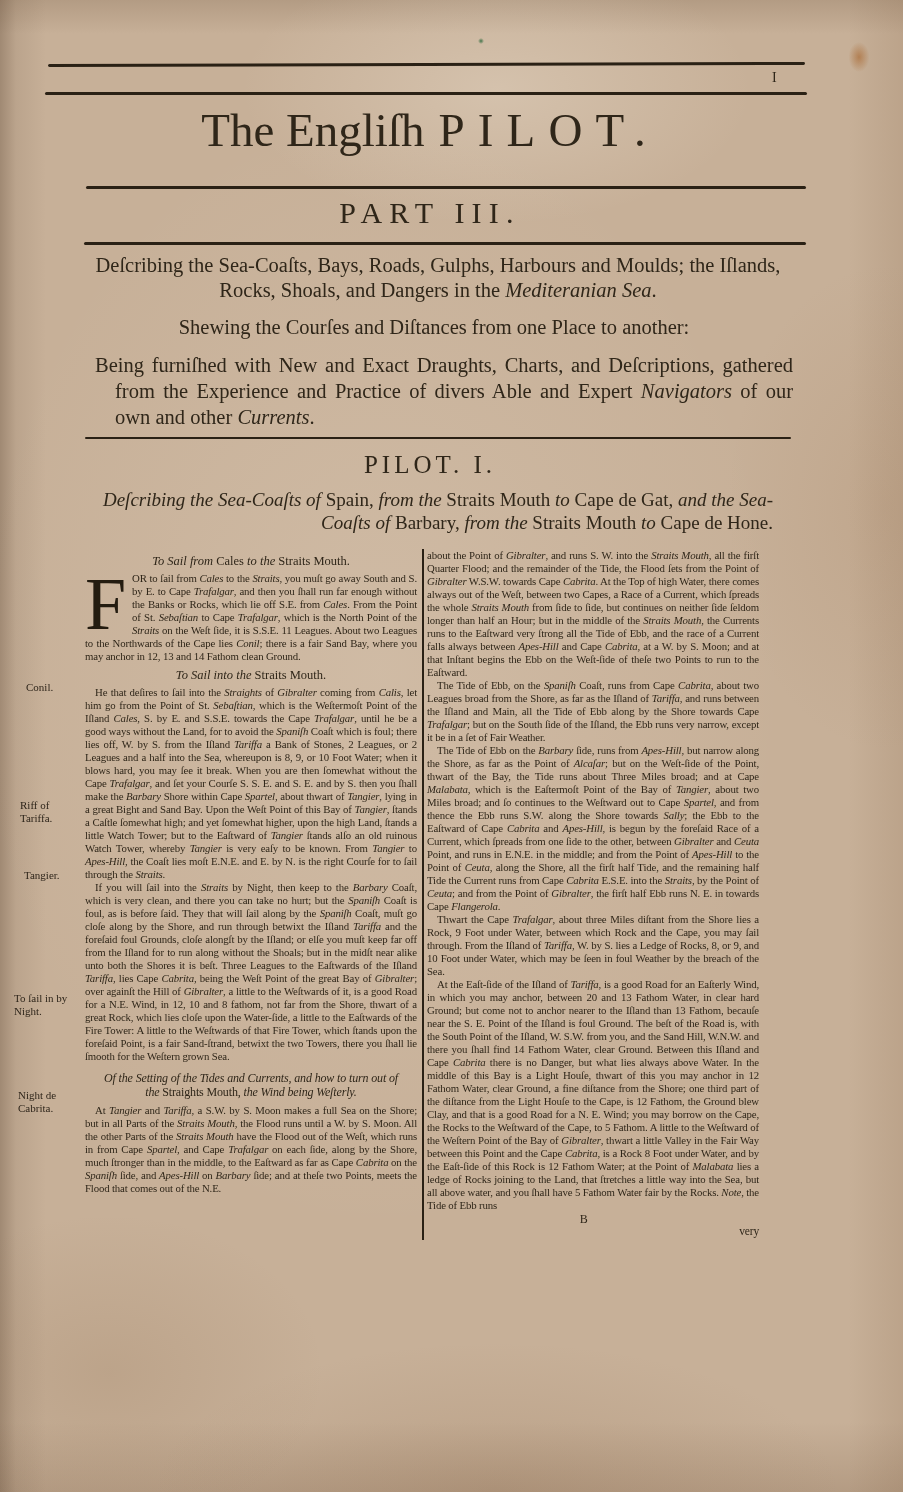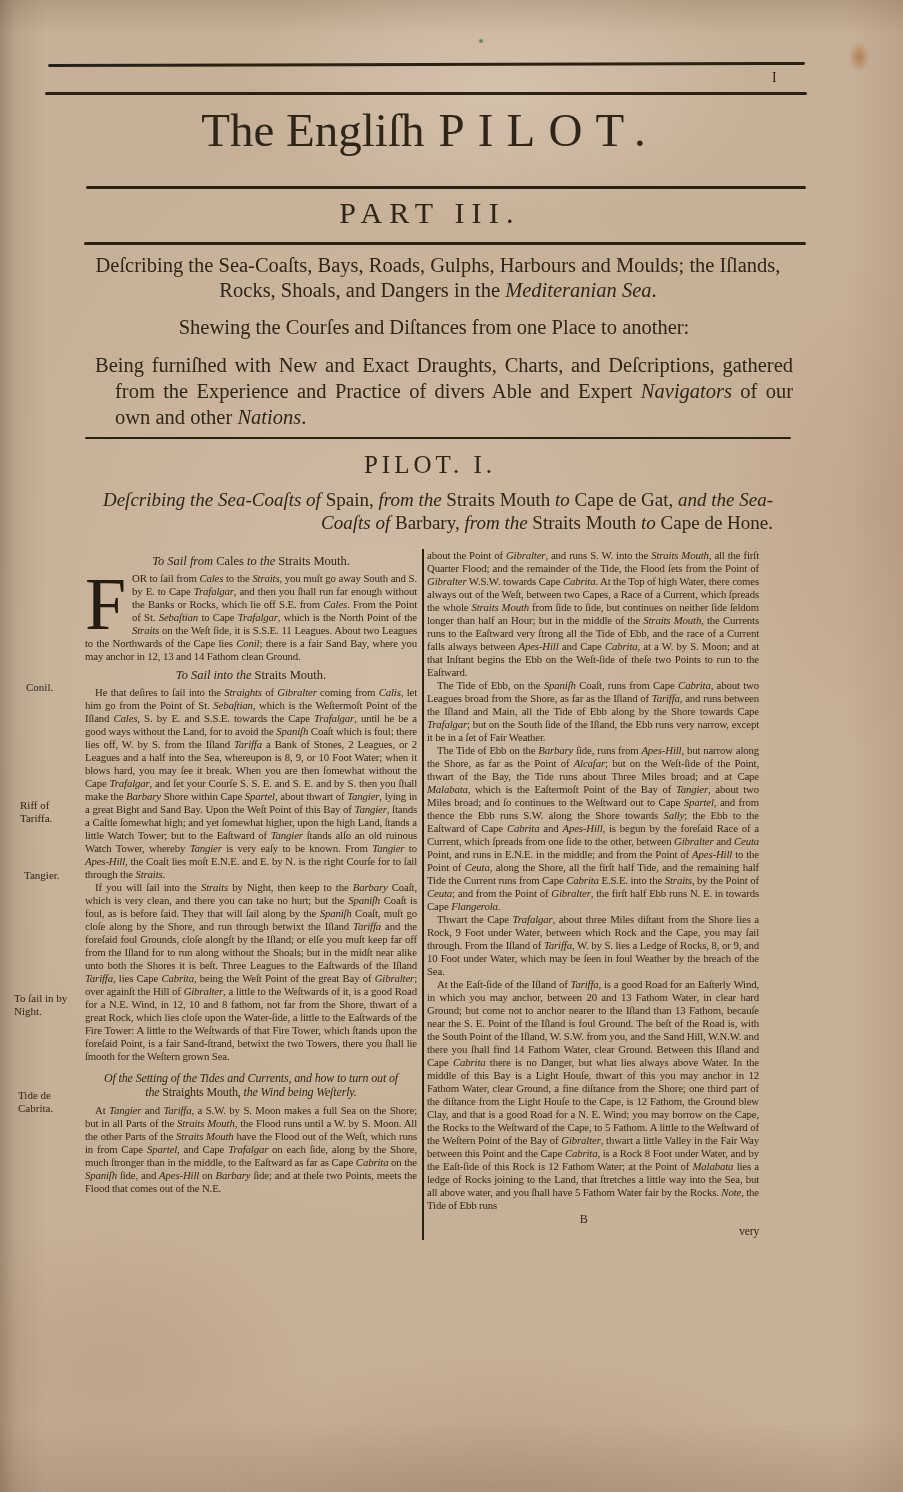--- a/index.html
+++ b/index.html
@@ -89,32 +89,32 @@
   <h1 class="title"><span>The Engliſh</span><span class="caps">PILOT.</span></h1>
 
   <div class="rule rule-3"></div>
 
   <h2 class="part">PART III.</h2>
 
   <div class="rule rule-4"></div>
 
   <p class="subtitle-1">Deſcribing the Sea-Coaſts, Bays, Roads, Gulphs, Harbours and Moulds; the Iſlands, Rocks, Shoals, and Dangers in the <i>Mediteranian Sea</i>.</p>
   <p class="subtitle-2">Shewing the Courſes and Diſtances from one Place to another:</p>
-  <p class="subtitle-3">Being furniſhed with New and Exact Draughts, Charts, and Deſcriptions, gathered from the Experience and Practice of divers Able and Expert <i>Navigators</i> of our own and other <i>Nations</i>.</p>
+  <p class="subtitle-3">Being furniſhed with New and Exact Draughts, Charts, and Deſcriptions, gathered from the Experience and Practice of divers Able and Expert <i>Navigators</i> of our own and other <i>Currents</i>.</p>
 
   <div class="rule rule-5"></div>
 
   <h3 class="chap">PILOT. I.</h3>
   <p class="chap-sub">Deſcribing the Sea-Coaſts of <i>Spain,</i> from the <i>Straits Mouth</i> to <i>Cape de Gat,</i> and the Sea-Coaſts of <i>Barbary,</i> from the <i>Straits Mouth</i> to <i>Cape de Hone.</i></p>
 
   <div class="margin-note mn-1">Conil.</div>
   <div class="margin-note mn-2">Riff of Tariffa.</div>
   <div class="margin-note mn-3">Tangier.</div>
   <div class="margin-note mn-4">To ſail in by Night.</div>
-  <div class="margin-note mn-5">Tide de Cabrita.</div>
+  <div class="margin-note mn-5">Night de Cabrita.</div>
 
   <div class="columns">
 
     <div class="col col-left">
       <h4 class="sec-head"><i>To Sail from</i> Cales <i>to the</i> Straits Mouth.</h4>
       <p class="body-p"><span class="dropcap">F</span><span>OR to ſail from <i>Cales</i> to the <i>Straits</i>, you muſt go away South and S. by E. to Cape <i>Trafalgar</i>, and then you ſhall run far enough without the Banks or Rocks, which lie off S.E. from <i>Cales</i>.  From the Point of St. <i>Sebaſtian</i> to Cape <i>Trafalgar</i>, which is the North Point of the <i>Straits</i> on the Weſt ſide, it is S.S.E. 11 Leagues.  About two Leagues to the Northwards of the Cape lies <i>Conil</i>; there is a fair Sand Bay, where you may anchor in 12, 13 and 14 Fathom clean Ground.</span></p>
       <h4 class="sec-head"><i>To Sail into the</i> Straits Mouth.</h4>
       <p class="body-p indent">He that deſires to ſail into the <i>Straights</i> of <i>Gibralter</i> coming from <i>Calis</i>, let him go from the Point of St. <i>Sebaſtian</i>, which is the Weſtermoſt Point of the Iſland <i>Cales</i>, S. by E. and S.S.E. towards the Cape <i>Trafalgar</i>, until he be a good ways without the Land, for to avoid the <i>Spaniſh</i> Coaſt which is foul; there lies off, W. by S. from the Iſland <i>Tariffa</i> a Bank of Stones, 2 Leagues, or 2 Leagues and a half into the Sea, whereupon is 8, 9, or 10 Foot Water; when it blows hard, you may ſee it break.  When you are then ſomewhat without the Cape <i>Trafalgar</i>, and ſet your Courſe S. S. E. and S. E. and by S. then you ſhall make the <i>Barbary</i> Shore within Cape <i>Spartel</i>, about thwart of <i>Tangier</i>, lying in a great Bight and Sand Bay.  Upon the Weſt Point of this Bay of <i>Tangier</i>, ſtands a Caſtle ſomewhat high; and yet ſomewhat higher, upon the high Land, ſtands a little Watch Tower; but to the Eaſtward of <i>Tangier</i> ſtands alſo an old ruinous Watch Tower, whereby <i>Tangier</i> is very eaſy to be known.  From <i>Tangier</i> to <i>Apes-Hill</i>, the Coaſt lies moſt E.N.E. and E. by N. is the right Courſe for to ſail through the <i>Straits</i>.</p>
       <p class="body-p indent">If you will ſail into the <i>Straits</i> by Night, then keep to the <i>Barbary</i> Coaſt, which is very clean, and there you can take no hurt; but the <i>Spaniſh</i> Coaſt is foul, as is before ſaid.  They that will ſail along by the <i>Spaniſh</i> Coaſt, muſt go cloſe along by the Shore, and run through betwixt the Iſland <i>Tariffa</i> and the foreſaid foul Grounds, cloſe alongſt by the Iſland; or elſe you muſt keep far off from the Iſland for to run along without the Shoals; but in the midſt near alike unto both the Shores it is beſt.  Three Leagues to the Eaſtwards of the Iſland <i>Tariffa</i>, lies Cape <i>Cabrita</i>, being the Weſt Point of the great Bay of <i>Gibralter</i>; over againſt the Hill of <i>Gibralter</i>, a little to the Weſtwards of it, is a good Road for a N.E. Wind, in 12, 10 and 8 fathom, not far from the Shore, thwart of a great Rock, which lies cloſe upon the Water-ſide, a little to the Eaſtwards of the Fire Tower:  A little to the Weſtwards of that Fire Tower, which ſtands upon the foreſaid Point, is a fair Sand-ſtrand, betwixt the two Towers, there you ſhall lie ſmooth for the Weſtern grown Sea.</p>
       <h4 class="sec-head-tides"><i>Of the Setting of the Tides and Currents, and how to turn out of the</i> Straights Mouth, <i>the Wind being Weſterly.</i></h4>

